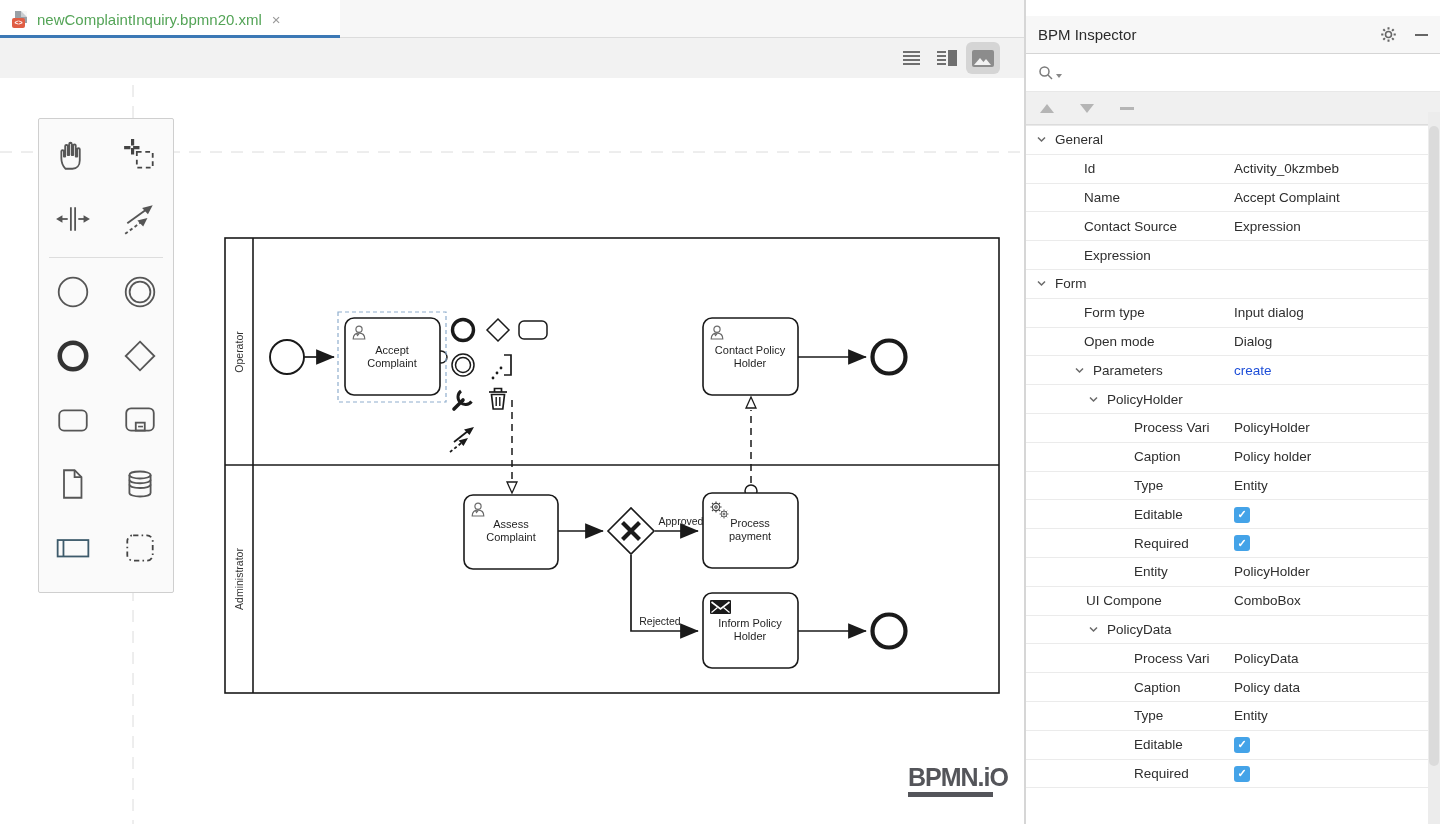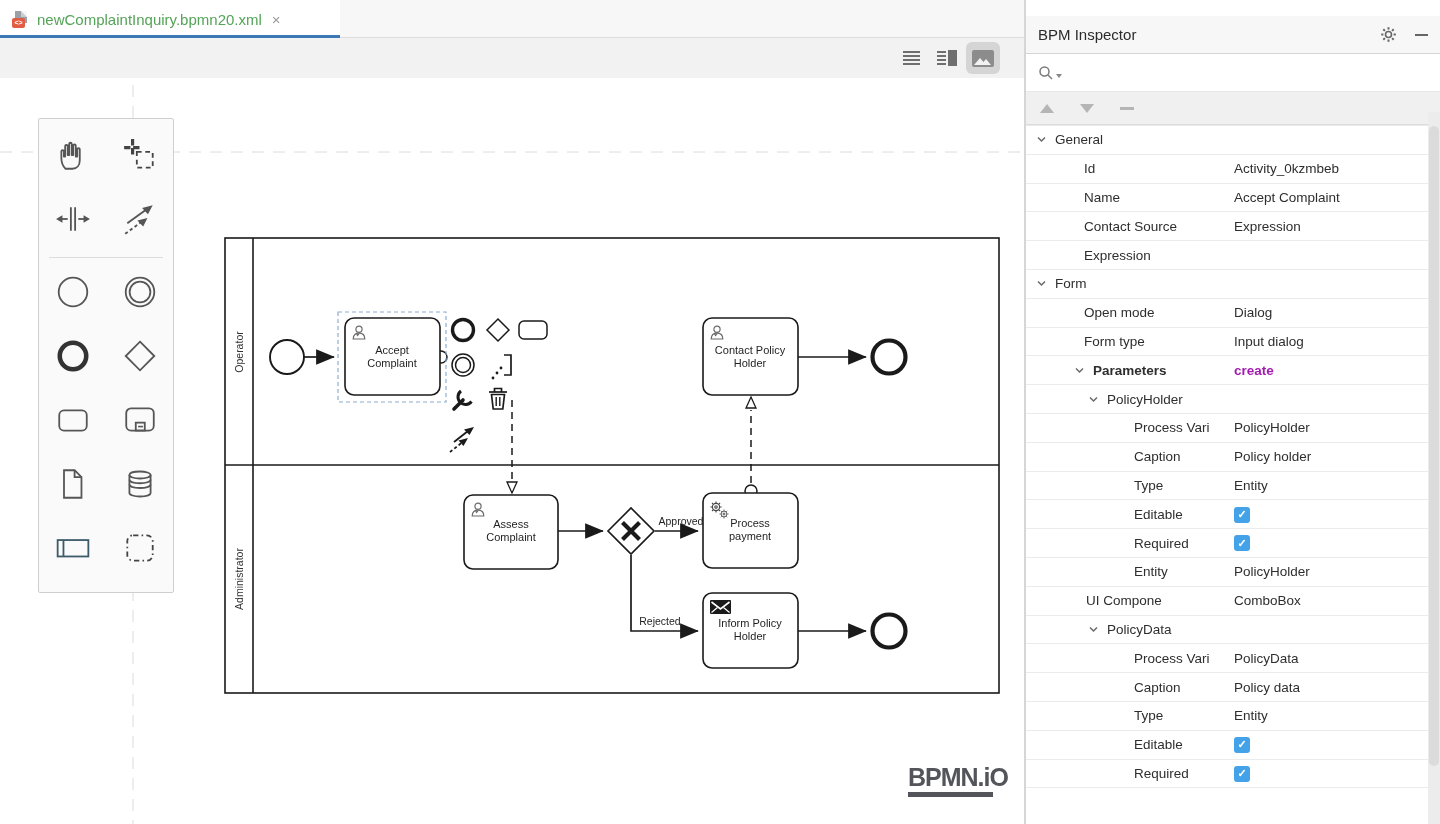--- a/index.html
+++ b/index.html
@@ -421,37 +421,37 @@
             <span style="display: inline-flex; margin-left: 10px;">
               <svg width="11" height="11" viewBox="0 0 11 11">
                 <path d="M2 3.5 L5.5 7 L9 3.5" fill="none" stroke="#6a6a6a" stroke-width="1.5"></path>
               </svg>
             </span>
             <span style="margin-left: 8px;">Form</span>
           </div>
           <div class="ivalue"></div>
         </div>
         <div class="irow">
+          <div class="ilabel" style="padding-left: 58px;">Form type</div>
+          <div class="ivalue">Input dialog</div>
+        </div>
+        <div class="irow">
           <div class="ilabel" style="padding-left: 58px;">Open mode</div>
           <div class="ivalue">Dialog</div>
-        </div>
-        <div class="irow">
-          <div class="ilabel" style="padding-left: 58px;">Form type</div>
-          <div class="ivalue">Input dialog</div>
         </div>
         <div class="irow">
           <div class="ilabel">
             <span style="display: inline-flex; margin-left: 48px;">
               <svg width="11" height="11" viewBox="0 0 11 11">
                 <path d="M2 3.5 L5.5 7 L9 3.5" fill="none" stroke="#6a6a6a" stroke-width="1.5"></path>
               </svg>
             </span>
-            <span style="margin-left: 8px; font-weight: bold;">Parameters</span>
+            <span style="margin-left: 8px;">Parameters</span>
           </div>
-          <div class="ivalue"><span class="ilink" style="color: #a21caf; font-weight: bold;">create</span></div>
+          <div class="ivalue"><span class="ilink" style="color: #1d4ed8;">create</span></div>
         </div>
         <div class="irow">
           <div class="ilabel">
             <span style="display: inline-flex; margin-left: 62px;">
               <svg width="11" height="11" viewBox="0 0 11 11">
                 <path d="M2 3.5 L5.5 7 L9 3.5" fill="none" stroke="#6a6a6a" stroke-width="1.5"></path>
               </svg>
             </span>
             <span style="margin-left: 8px;">PolicyHolder</span>
           </div>

